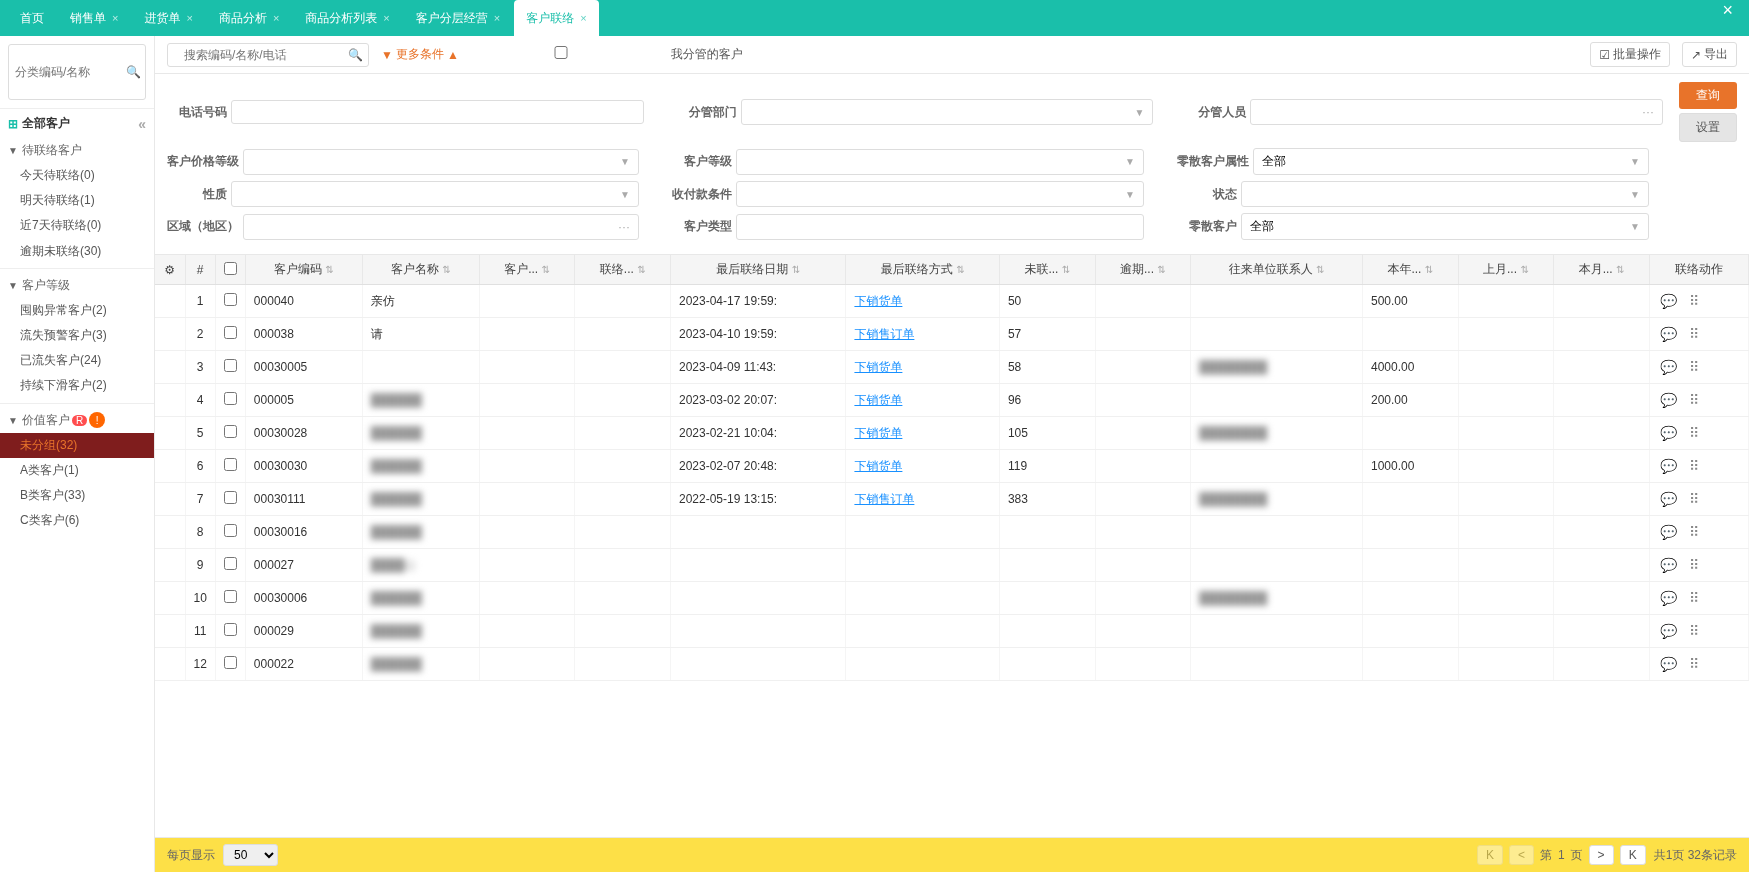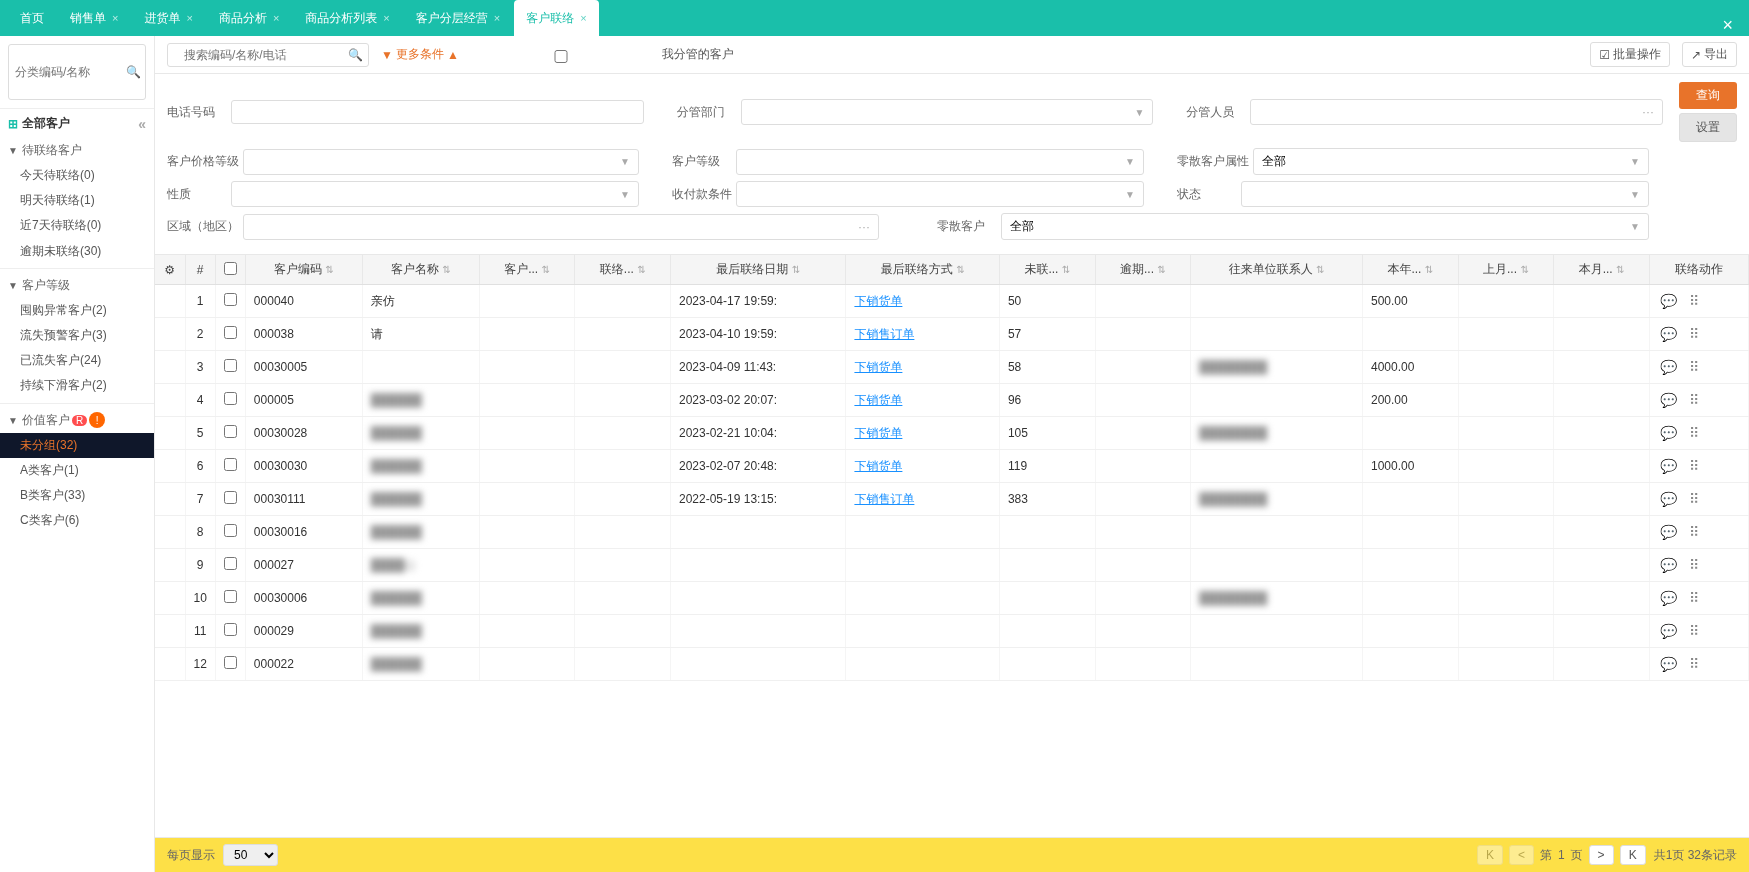--- a/index.html
+++ b/index.html
@@ -1,21 +1,21 @@
 <!DOCTYPE html>
 <html><head>
   <meta charset="utf-8">
   <style>
     * { box-sizing: border-box; margin: 0; padding: 0; font-family: 'Microsoft YaHei', Arial, sans-serif; font-size: 12px; }
     body { background: #f5f5f5; overflow: hidden; }
 
     
     .top-nav {
       display: flex;
-      align-items: flex-end;
+      align-items: flex-start;
       background: #1abfaa;
       height: 36px;
       padding: 0 8px;
       gap: 2px;
     }
     .top-nav .nav-item {
       padding: 0 12px;
       height: 36px;
       display: flex;
       align-items: center;
@@ -104,21 +104,21 @@
       cursor: pointer;
       font-size: 12px;
     }
     .sidebar-section-title .arrow { margin-right: 4px; font-size: 10px; }
     .sidebar-item {
       padding: 3px 8px 3px 20px;
       color: #555;
       cursor: pointer;
       line-height: 1.6;
     }
-    .sidebar-item.active { background: #0f172a; color: #e8732a; }
+    .sidebar-item.active { background: #7f1d1d; color: #e8732a; }
     .sidebar-divider { height: 1px; background: #eee; margin: 4px 0; }
 
     
     .content-area {
       flex: 1;
       display: flex;
       flex-direction: column;
       overflow: hidden;
     }
 
@@ -142,22 +142,22 @@
     .filter-btn {
       display: flex;
       align-items: center;
       gap: 3px;
       color: #e8732a;
       cursor: pointer;
       font-size: 12px;
     }
     .checkbox-label {
       display: flex;
-      align-items: flex-end;
-      gap: 11px;
+      align-items: flex-start;
+      gap: 20px;
       color: #555;
       cursor: pointer;
     }
     .filter-bar .spacer { flex: 1; }
     .action-btn {
       display: flex;
       align-items: center;
       gap: 3px;
       color: #555;
       cursor: pointer;
@@ -183,21 +183,22 @@
     .filter-field {
       display: flex;
       align-items: center;
       gap: 4px;
       flex: 1;
     }
     .filter-field label {
       color: #666;
       white-space: nowrap;
       min-width: 60px;
-      text-align: left;
+      text-align: right;
+      font-weight: bold;
     }
     .filter-field .field-input {
       flex: 1;
       border: 1px solid #ddd;
       border-radius: 3px;
       padding: 4px 8px;
       font-size: 12px;
       outline: none;
       background: #fff;
     }
@@ -545,20 +546,26 @@
 
       <div class="filter-row">
         <div class="filter-field">
           <label>区域（地区）</label>
           <div class="field-select">
             <span></span>
             <span style="margin-left:4px;color:#aaa;">···</span>
           </div>
         </div>
         <div class="filter-separator"></div>
+        <div class="filter-field">
+          <label>客户类型</label>
+          <div class="field-select">
+            <span></span>
+          </div>
+        </div>
         <div class="filter-separator"></div>
         <div class="filter-field">
           <label>零散客户</label>
           <div class="field-select">
             <span>全部</span>
             <span class="chevron">▼</span>
           </div>
         </div>
         <div style="width:80px;"></div>
       </div>

